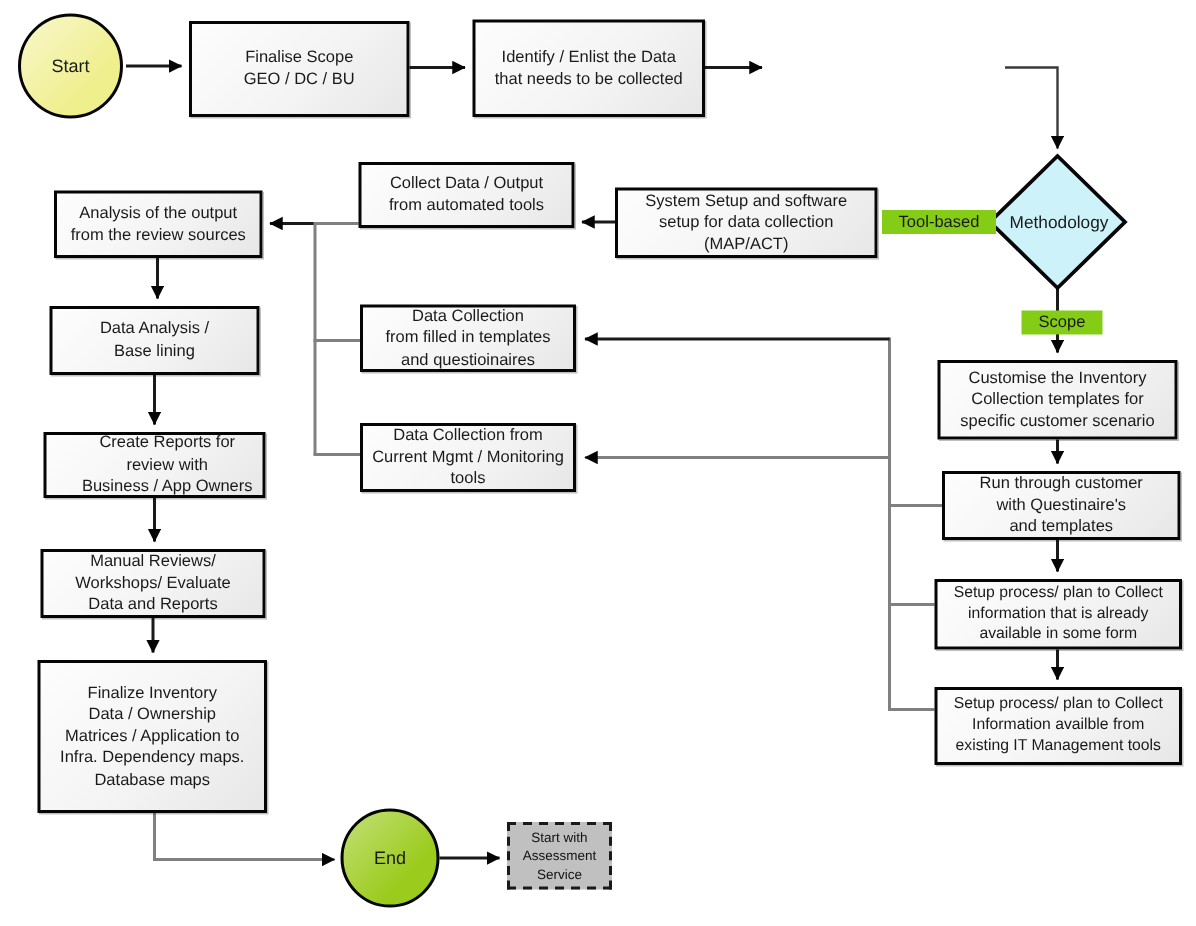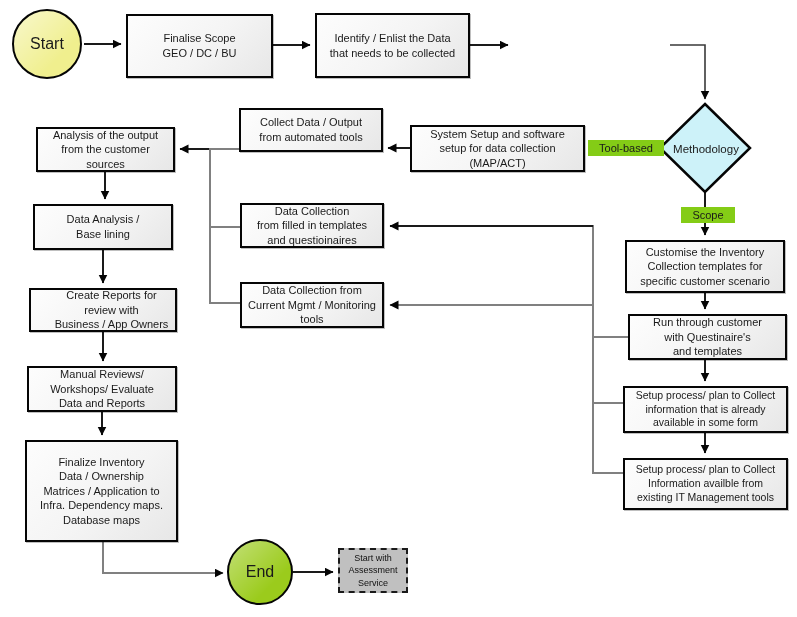--- a/index.html
+++ b/index.html
@@ -13,21 +13,21 @@
   .edge-thin{stroke:#3a3a3a;stroke-width:1.6;fill:none;}
   .flow-box{
     position:absolute;box-sizing:border-box;border:2px solid #050505;
     background:linear-gradient(135deg,#fdfdfd 0%,#f4f4f4 55%,#e7e7e7 100%);
     display:flex;align-items:center;justify-content:center;text-align:center;
     font-size:11px;line-height:1.32;white-space:pre-line;padding:2px 3px;
     box-shadow:1px 1px 0 rgba(0,0,0,0.25);
   }
   .flow-circle{
     position:absolute;box-sizing:border-box;border:2.5px solid #050505;border-radius:50%;
-    display:flex;align-items:center;justify-content:center;font-size:16px;
+    display:flex;align-items:center;justify-content:center;font-size:12px;
   }
   .circle-start{background:linear-gradient(135deg,rgba(255,255,255,0.55),rgba(255,255,255,0) 70%),var(--start-fill,#F0EF8E);}
   .circle-end{background:linear-gradient(135deg,rgba(255,255,255,0.4),rgba(255,255,255,0) 70%),var(--end-fill,#9BCB1C);}
   .diamond-label{
     position:absolute;left:661px;top:140px;width:90px;height:18px;
     display:flex;align-items:center;justify-content:center;font-size:11.5px;
   }
   .edge-label{
     position:absolute;background:#84cc16;display:flex;align-items:center;justify-content:center;
     font-size:11px;padding:0 2px;
@@ -99,21 +99,21 @@
   <div class="diamond-label">Methodology</div>
 
   <div class="flow-box" style="left:410px;top:125px;width:175px;height:47px;">System Setup and software
 setup for data collection
 (MAP/ACT)</div>
 
   <div class="flow-box" style="left:239px;top:108px;width:144px;height:44px;">Collect Data / Output
 from automated tools</div>
 
   <div class="flow-box" style="left:36px;top:127px;width:139px;height:45px;">Analysis of the output
-from the customer sources</div>
+from the review sources</div>
 
   <div class="flow-box" style="left:33px;top:204px;width:140px;height:46px;">Data Analysis  /
 Base lining</div>
 
   <div class="flow-box" style="left:240px;top:203px;width:144px;height:45px;">Data Collection
 from filled in  templates
 and questioinaires</div>
 
   <div class="flow-box" style="left:240px;top:282px;width:144px;height:46px;">Data Collection from
 Current Mgmt / Monitoring

